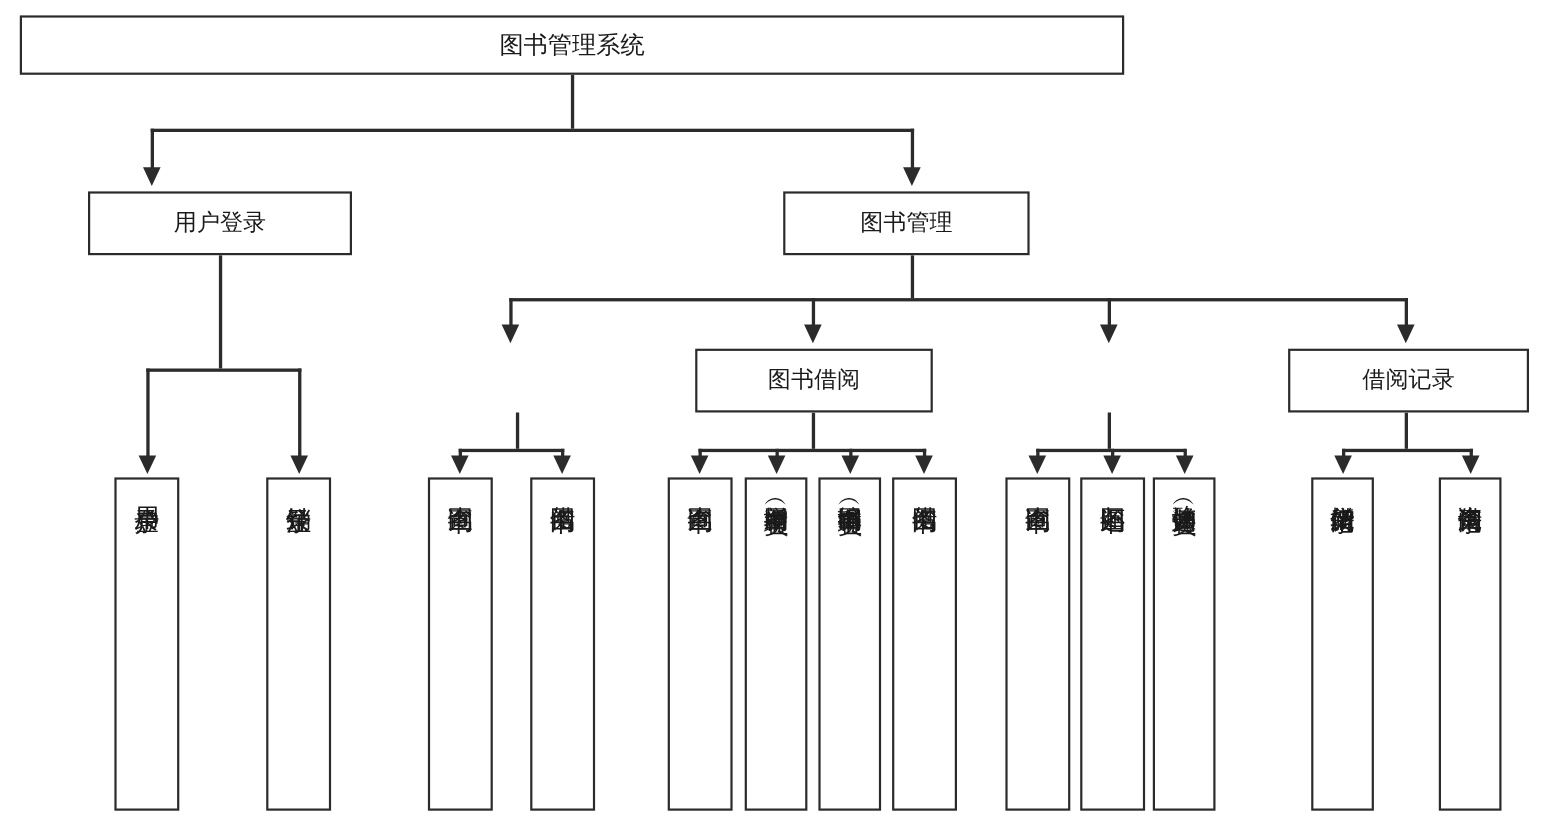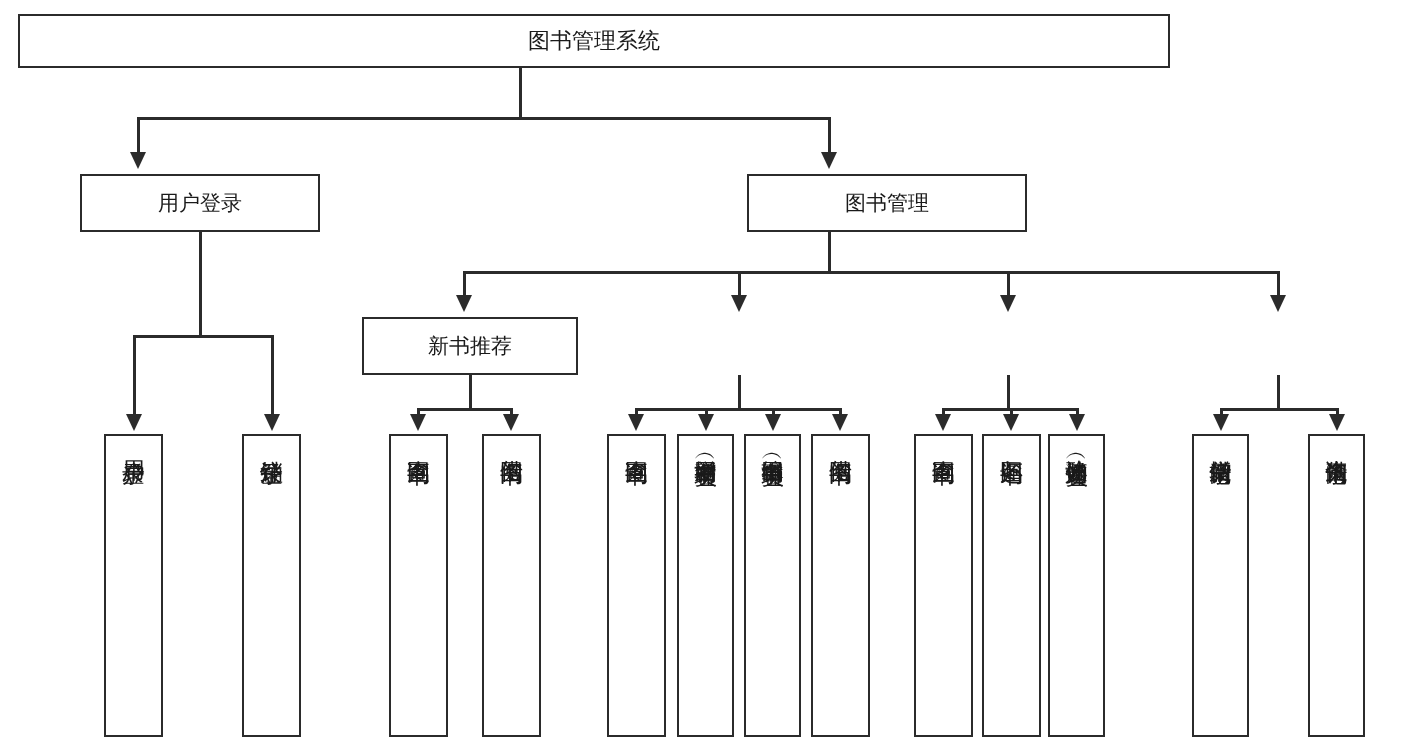--- a/index.html
+++ b/index.html
@@ -87,37 +87,37 @@
     z-index: 9;
     white-space: nowrap;
     font-family: "Liberation Sans", "DejaVu Sans", sans-serif;
   }
 </style>
 </head>
 <body>
 
 <div id="canvas">
 
-  <div class="node h root" style="left:18px; top:14px; width:1152px; height:54px;">
+  <div class="node h root" style="left:18px; top:14px; width:1004px; height:54px;">
     <span class="label">图书管理系统</span>
   </div>
 
   <div class="vline" style="left:519px; top:68px; width:3px; height:49px;"></div>
 
   <div class="hline" style="left:137px; top:117px; width:694px; height:3px;"></div>
 
   <div class="vline" style="left:137px; top:117px; width:3px; height:38px;"></div>
   <div class="arrow" style="left:130px; top:152px;"></div>
   <div class="vline" style="left:828px; top:117px; width:3px; height:38px;"></div>
   <div class="arrow" style="left:821px; top:152px;"></div>
 
   <div class="node h" style="left:80px; top:174px; width:240px; height:58px;">
     <span class="label">用户登录</span>
   </div>
-  <div class="node h" style="left:712px; top:174px; width:280px; height:58px;margin-left:35px;">
+  <div class="node h" style="left:712px; top:174px; width:224px; height:58px;">
     <span class="label">图书管理</span>
   </div>
 
   <div class="vline" style="left:199px; top:232px; width:3px; height:103px;"></div>
   <div class="hline" style="left:133px; top:335px; width:141px; height:3px;"></div>
   <div class="vline" style="left:133px; top:335px; width:3px; height:82px;"></div>
   <div class="arrow" style="left:126px; top:414px;"></div>
   <div class="vline" style="left:271px; top:335px; width:3px; height:82px;"></div>
   <div class="arrow" style="left:264px; top:414px;"></div>
 
@@ -126,22 +126,25 @@
 
   <div class="vline" style="left:463px; top:271px; width:3px; height:27px;"></div>
   <div class="arrow" style="left:456px; top:295px;"></div>
   <div class="vline" style="left:738px; top:271px; width:3px; height:27px;"></div>
   <div class="arrow" style="left:731px; top:295px;"></div>
   <div class="vline" style="left:1007px; top:271px; width:3px; height:27px;"></div>
   <div class="arrow" style="left:1000px; top:295px;"></div>
   <div class="vline" style="left:1277px; top:271px; width:3px; height:27px;"></div>
   <div class="arrow" style="left:1270px; top:295px;"></div>
 
-  <div class="node h" style="left:362px; top:317px; width:216px; height:58px;">
-    <span class="label">新书推荐</span>
+  <div class="node h" style="left:632px; top:317px; width:216px; height:58px;">
+    <span class="label">图书借阅</span>
+  </div>
+  <div class="node h" style="left:1171px; top:317px; width:219px; height:58px;">
+    <span class="label">借阅记录</span>
   </div>
 
   <div class="vline" style="left:469px; top:375px; width:3px; height:33px;"></div>
   <div class="hline" style="left:417px; top:408px; width:96px; height:3px;"></div>
   <div class="vline" style="left:417px; top:408px; width:3px; height:10px;"></div>
   <div class="arrow" style="left:410px; top:414px;"></div>
   <div class="vline" style="left:510px; top:408px; width:3px; height:10px;"></div>
   <div class="arrow" style="left:503px; top:414px;"></div>
 
   <div class="vline" style="left:738px; top:375px; width:3px; height:33px;"></div>

